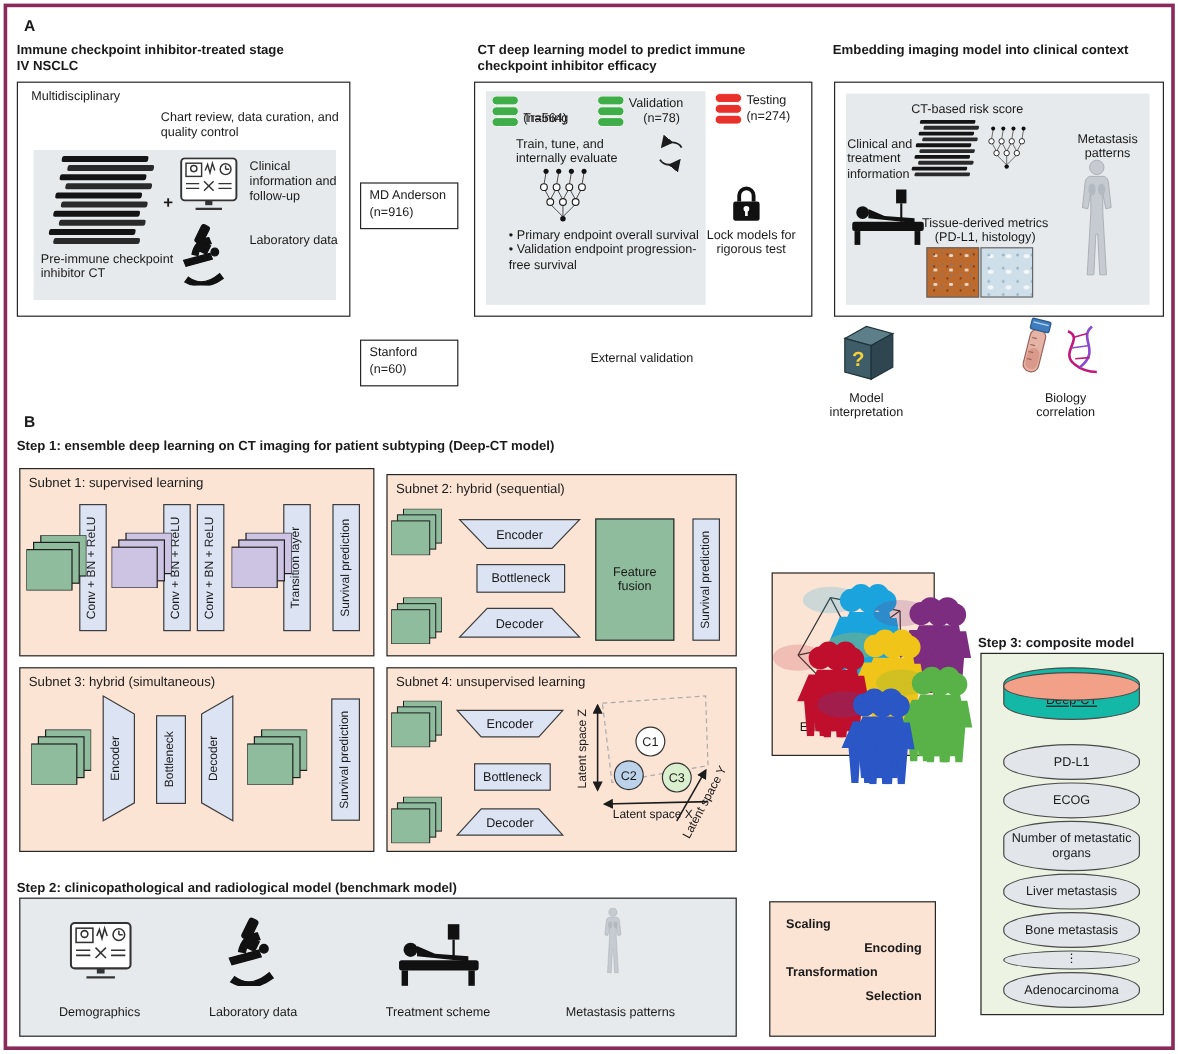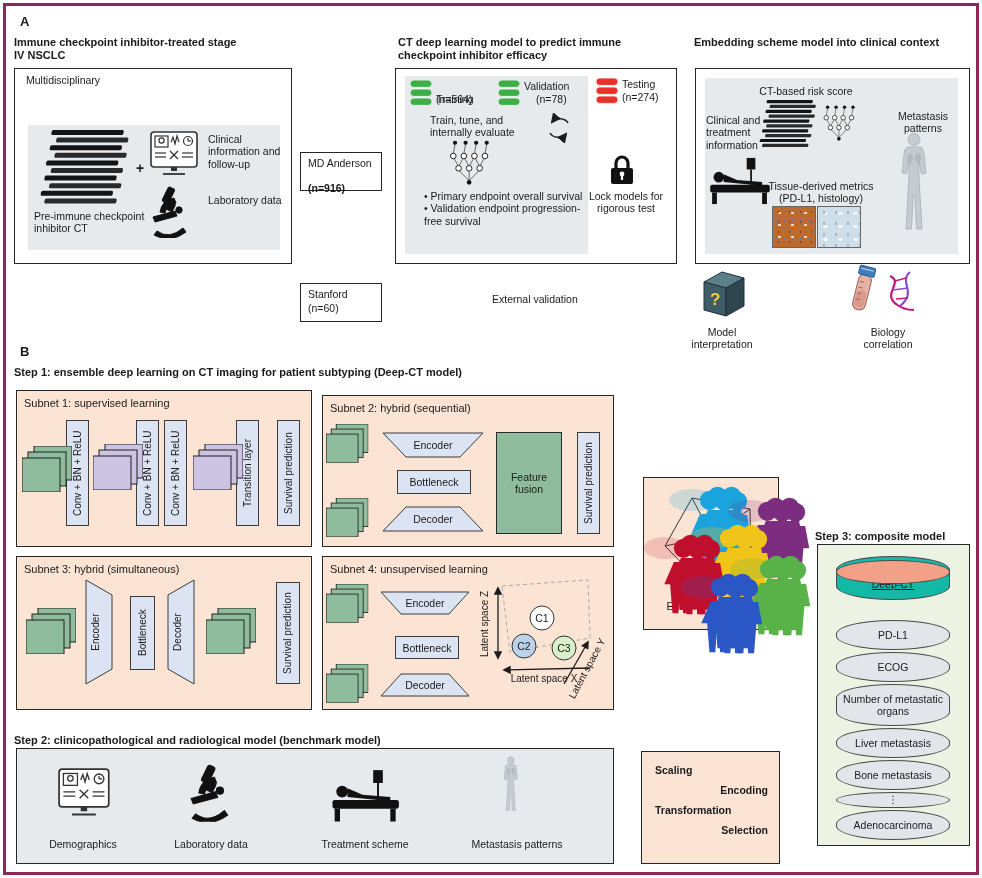--- a/index.html
+++ b/index.html
@@ -30,33 +30,34 @@
 </head>
 <body>
 
 <div id="fig">
   <div id="frame"></div>
 
   <div class="lbl t13" style="left:20px;top:14px;">A</div>
 
   <div class="lbl t11" style="left:398px;top:36px;width:225px;">CT deep learning model to predict immune checkpoint inhibitor efficacy</div>
   <div class="lbl t11" style="left:14px;top:36px;width:230px;">Immune checkpoint inhibitor-treated stage IV NSCLC</div>
-  <div class="lbl t11" style="left:694px;top:36px;width:272px;">Embedding scheme model into clinical context</div>
+  <div class="lbl t11" style="left:694px;top:36px;width:272px;">Embedding imaging model into clinical context</div>
 
   <div class="box" style="left:14px;top:68px;width:276px;height:194px;"></div>
   <div class="gray" style="left:28px;top:125px;width:252px;height:125px;"></div>
   <div class="lbl" style="left:26px;top:74px;">Multidisciplinary</div>
+  <div class="lbl" style="left:134px;top:92px;width:154px;">Chart review, data curation, and quality control</div>
   <div class="lbl" style="left:34px;top:210px;width:112px;">Pre-immune checkpoint inhibitor CT</div>
   <div class="lbl b" style="left:136px;top:160px;font-size:14px;">+</div>
   <div class="lbl" style="left:208px;top:133px;width:78px;">Clinical information and follow-up</div>
   <div class="lbl" style="left:208px;top:194px;width:78px;">Laboratory data</div>
 
   <div class="box" style="left:300px;top:152px;width:80px;height:37px;">
     <div class="lbl" style="left:7px;top:4px;">MD Anderson</div>
-    <div class="lbl" style="left:7px;top:29px;font-weight:bold;">(n=916)</div>
+    <div class="lbl" style="left:7px;top:18px;">(n=916)</div>
   </div>
 
   <div class="box" style="left:395px;top:68px;width:280px;height:194px;"></div>
   <div class="gray" style="left:405px;top:76px;width:183px;height:178px;"></div>
   <div class="lbl" style="left:436px;top:93px;">Training</div>
   <div class="lbl" style="left:436px;top:93px;">(n=564)</div>
   <div class="lbl" style="left:524px;top:80px;">Validation</div>
   <div class="lbl" style="left:536px;top:93px;">(n=78)</div>
   <div class="lbl" style="left:430px;top:114px;width:110px;">Train, tune, and internally evaluate</div>
   <div class="lbl" style="left:424px;top:190px;width:162px;">

